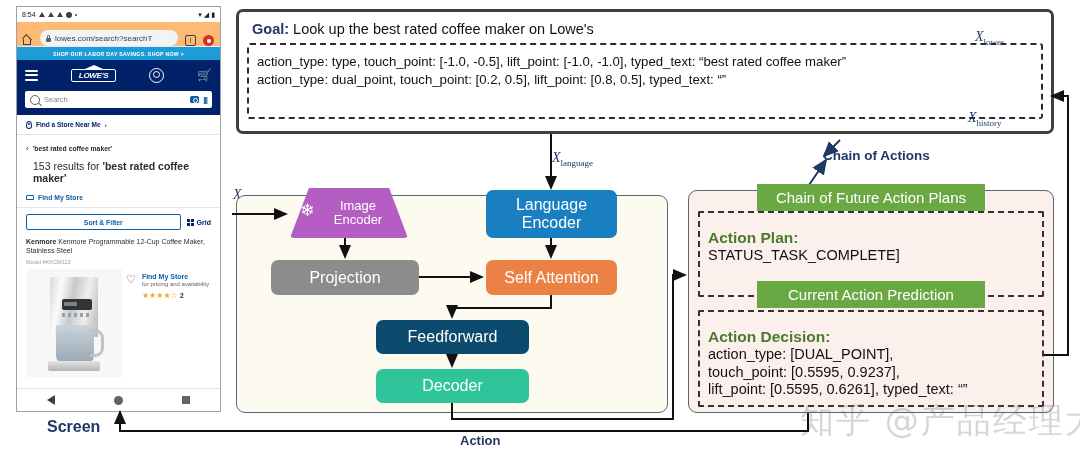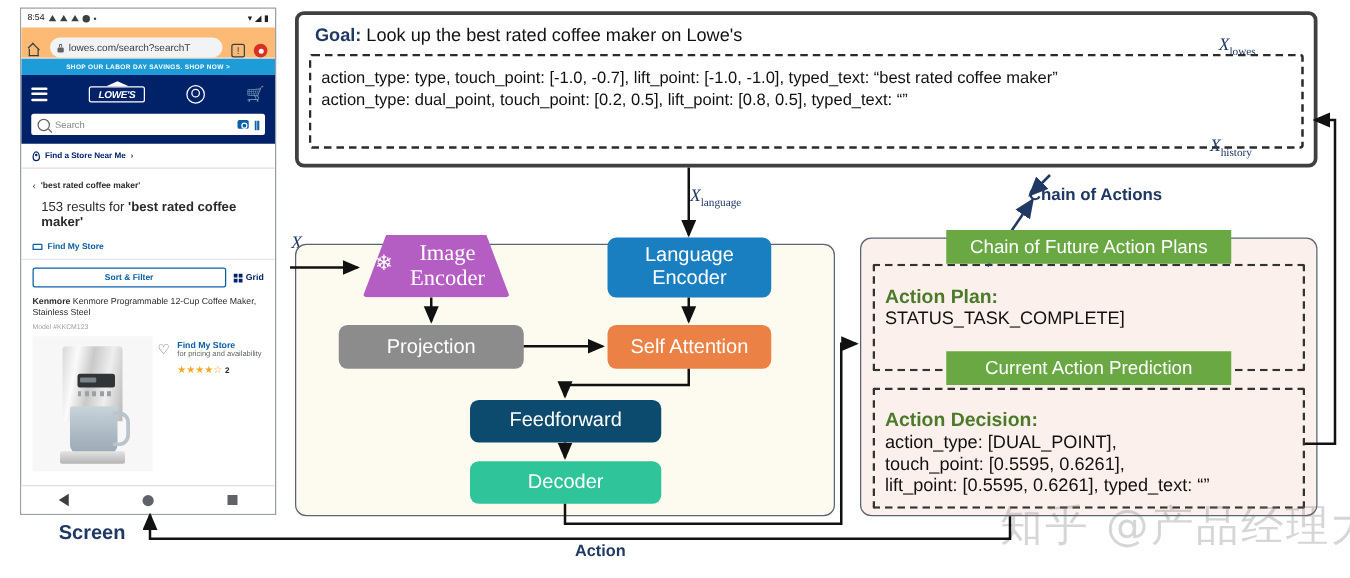--- a/index.html
+++ b/index.html
@@ -145,21 +145,21 @@
   .histline{font-size:13.2px;color:#111;margin-top:3px;white-space:nowrap;}
 
   
   #modelbox{left:236px;top:195px;width:432px;height:218px;border:1.5px solid #5a6472;
             border-radius:9px;background:#fdfbf0;box-sizing:border-box;}
   .node{position:absolute;color:#fff;text-align:center;display:flex;align-items:center;
         justify-content:center;font-size:16px;line-height:1.12;border-radius:7px;}
   #n-imgenc{left:290px;top:188px;width:118px;height:50px;color:#fff;}
   #n-imgenc .trap{position:absolute;left:0;top:0;width:118px;height:50px;background:#b45ec4;
                   clip-path:polygon(16% 0,84% 0,100% 100%,0% 100%);border-radius:4px;}
-  #n-imgenc .txt{position:relative;z-index:2;font-size:18px;line-height:1.1;padding-left:18px;font-family:Liberation Serif, serif;}
+  #n-imgenc .txt{position:relative;z-index:2;font-size:13px;line-height:1.1;padding-left:18px;}
   .snow{position:absolute;left:10px;top:14px;z-index:3;color:#fff;font-size:17px;line-height:17px;}
   #n-langenc{left:486px;top:190px;width:131px;height:48px;background:#1a7fc1;}
   #n-proj{left:271px;top:260px;width:148px;height:35px;background:#8c8c8c;}
   #n-selfatt{left:486px;top:260px;width:131px;height:35px;background:#ec8145;}
   #n-ff{left:376px;top:320px;width:153px;height:34px;background:#0c4a6e;}
   #n-dec{left:376px;top:369px;width:153px;height:34px;background:#30c49a;}
 
   
   #rightbox{left:688px;top:190px;width:366px;height:223px;border:1.5px solid #5a6472;
             border-radius:9px;background:#fcf0ec;box-sizing:border-box;}
@@ -300,21 +300,21 @@
     <span class="nb-home"></span>
     <span class="nb-rec"></span>
   </div>
 </div>
 
 <div id="topbox" class="abs">
   <div id="goal">
     <b>Goal:</b><span> Look up the best rated coffee maker on Lowe's</span>
   </div>
   <div id="histbox">
-    <div class="histline">action_type: type, touch_point: [-1.0, -0.7], lift_point: [-1.0, -1.0], typed_text: “best rated coffee maker”</div>
+    <div class="histline">action_type: type, touch_point: [-1.0, -0.5], lift_point: [-1.0, -1.0], typed_text: “best rated coffee maker”</div>
     <div class="histline">action_type: dual_point, touch_point: [0.2, 0.5],  lift_point: [0.8, 0.5], typed_text: “”</div>
   </div>
 </div>
 
 <span class="abs mathlbl" id="x-goal"><i>X</i><sub>lowes</sub></span>
 <span class="abs mathlbl" id="x-history"><i>X</i><sub>history</sub></span>
 <span class="abs mathlbl" id="x-language"><i>X</i><sub>language</sub></span>
 <span class="abs mathlbl" id="x-screen"><i>X</i><sub>screen</sub></span>
 <span class="abs mathlbl" id="y-plan"><i>Y</i><sub>plan</sub></span>
 <span class="abs mathlbl" id="y-action"><i>Y</i><sub>action</sub></span>
@@ -349,21 +349,21 @@
     <div class="greenttl">Action Plan:</div>
     <div class="plaintxt">STATUS_TASK_COMPLETE]</div>
   </div>
 </div>
 <div class="greenhdr abs" id="plan-hdr">Chain of Future Action Plans</div>
 
 <div class="dashsec abs" id="actsec">
   <div style="padding:16px 0 0 8px;">
     <div class="greenttl">Action Decision:</div>
     <div class="plaintxt">action_type: [DUAL_POINT],</div>
-    <div class="plaintxt">touch_point: [0.5595, 0.6261],</div>
+    <div class="plaintxt">touch_point: [0.5595, 0.9237],</div>
     <div class="plaintxt">lift_point: [0.5595, 0.6261], typed_text: “”</div>
   </div>
 </div>
 <div class="greenhdr abs" id="act-hdr">Current Action Prediction</div>
 
 <span class="abs lbl" id="screen-lbl">Screen</span>
 <span class="abs lbl" id="action-lbl">Action</span>
 <span class="abs lbl" id="chain-actions-lbl">Chain of Actions</span>
 
 <div id="wm" class="abs">知乎 @产品经理大群</div>

